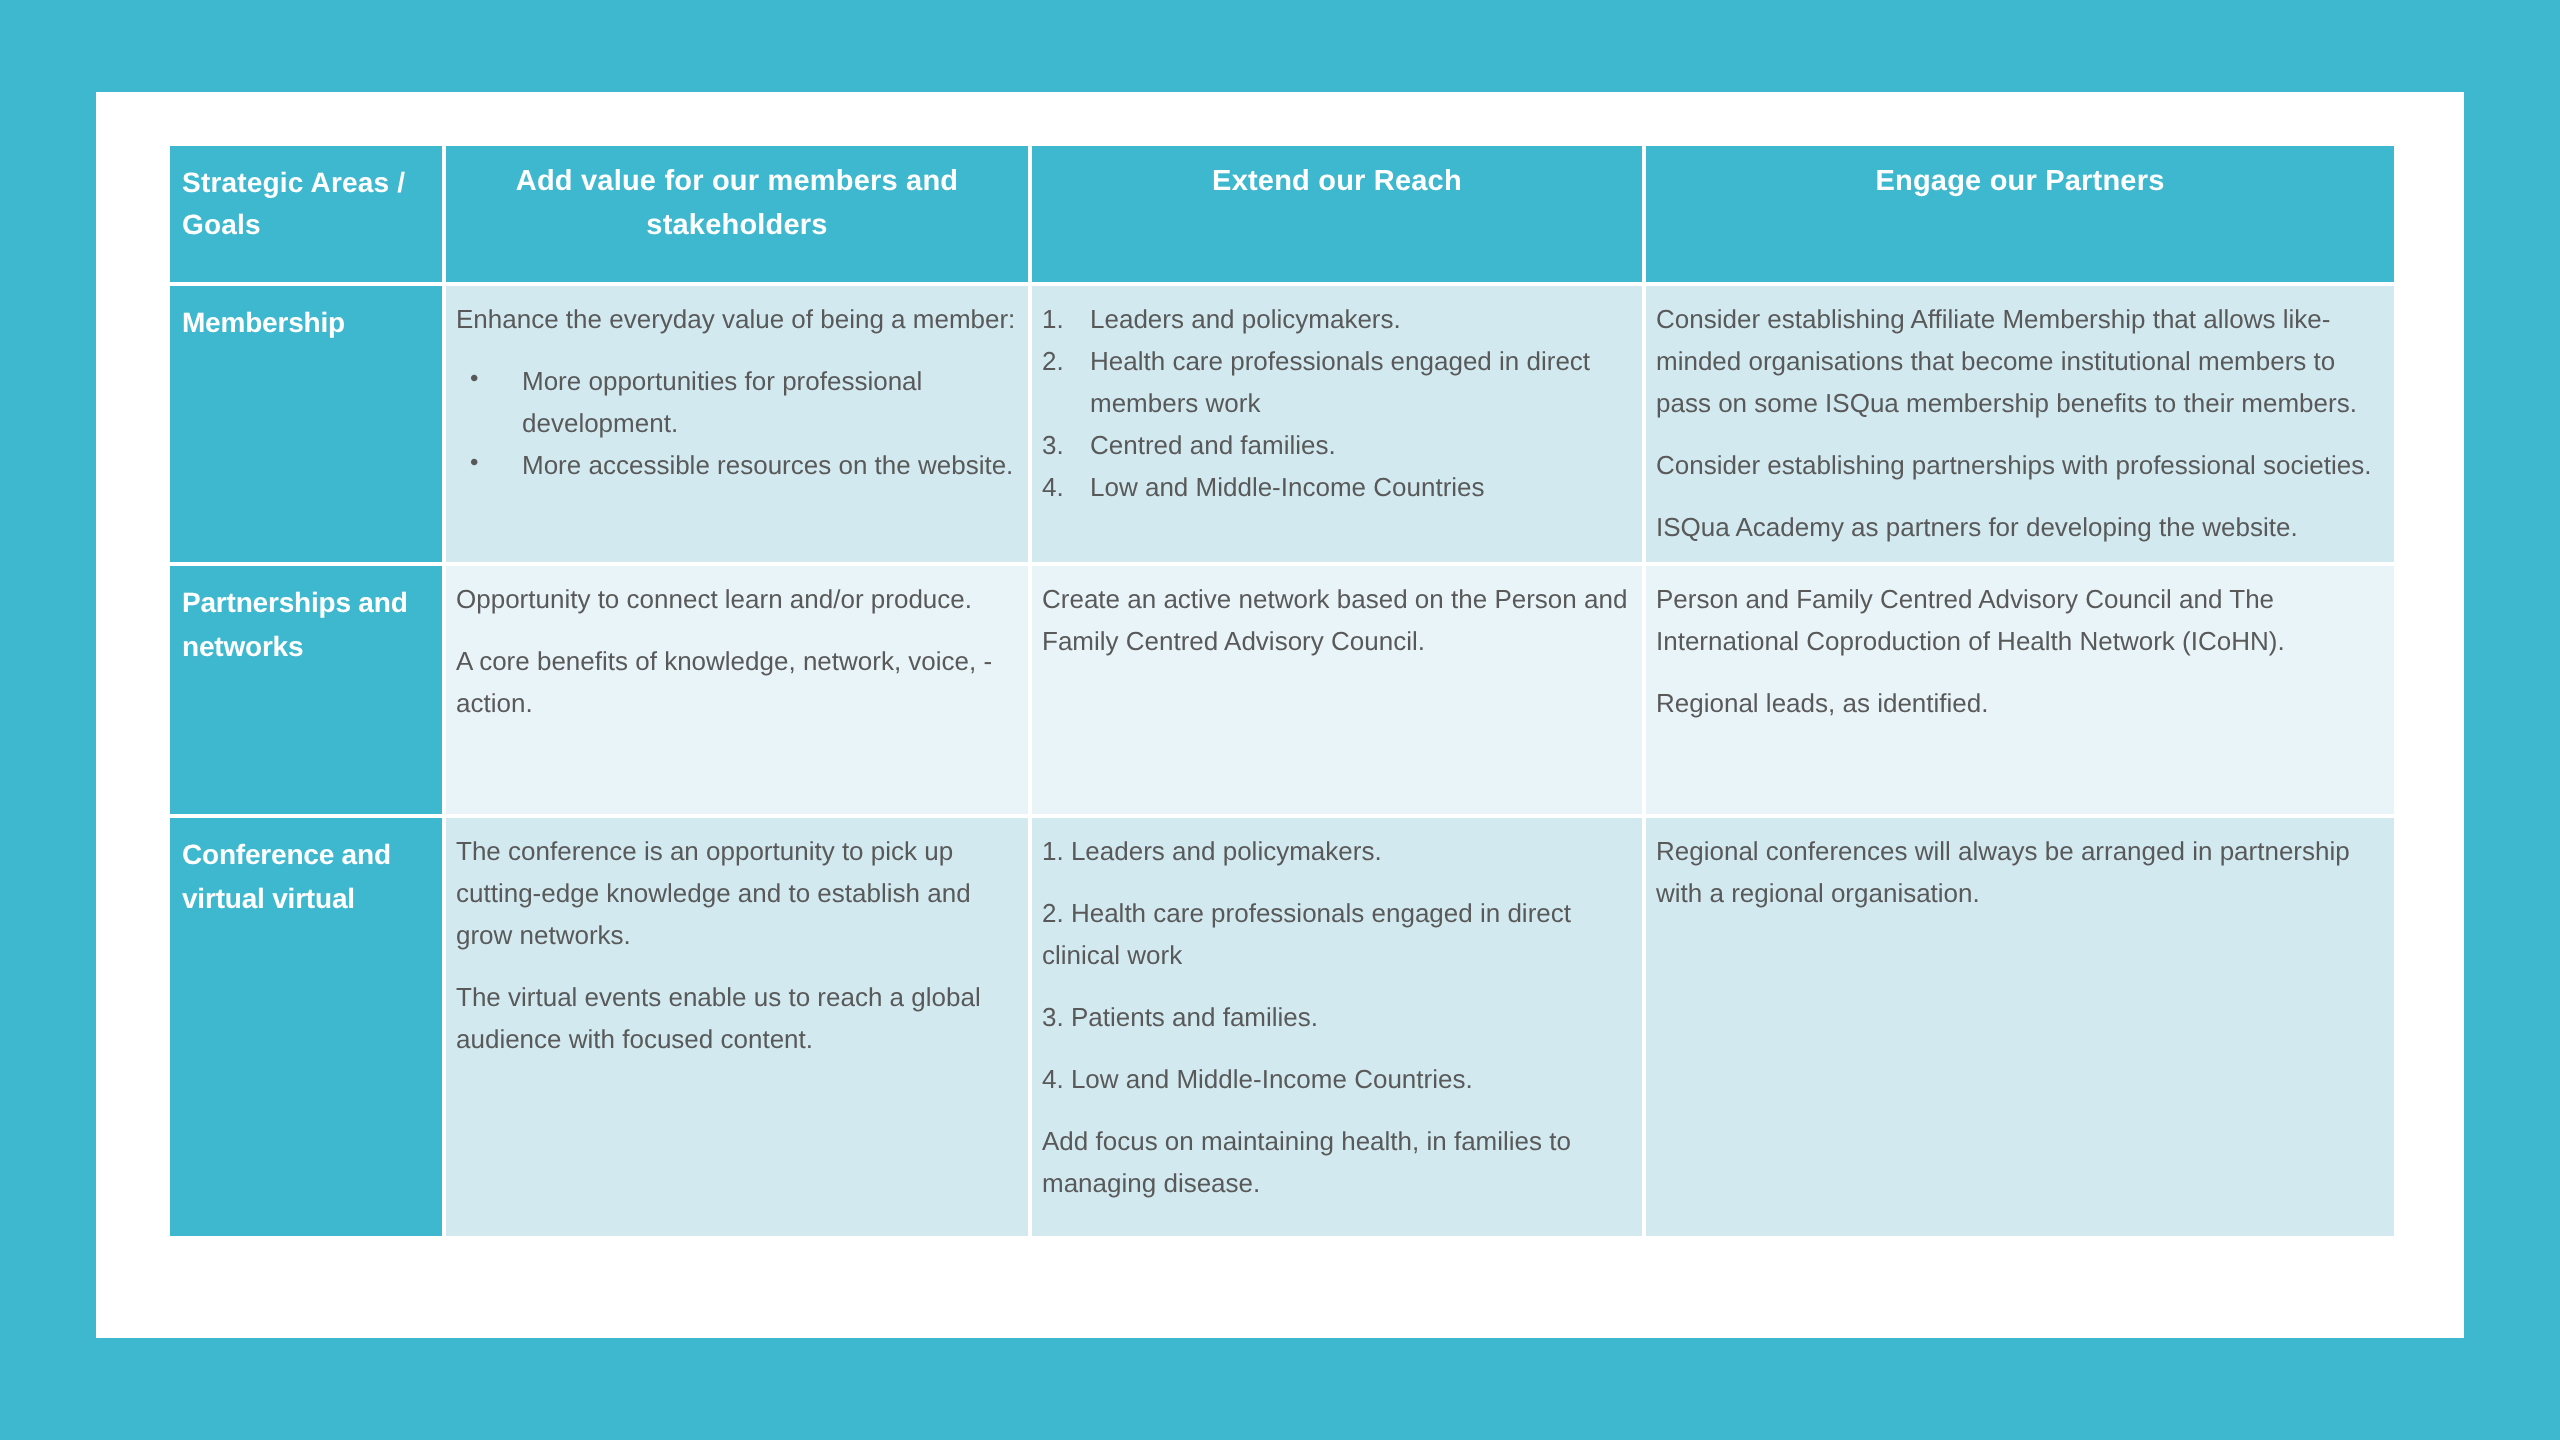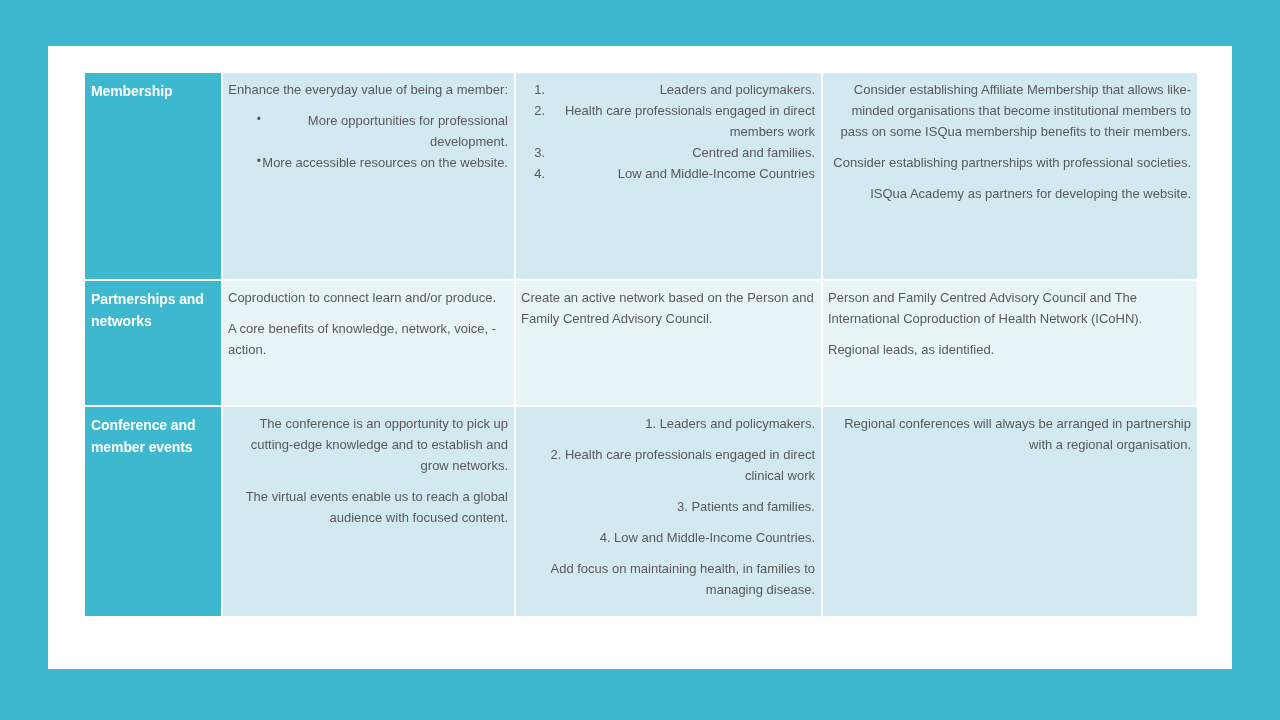--- a/index.html
+++ b/index.html
@@ -43,22 +43,22 @@
     padding:8px 8px;
     text-align:center;
     letter-spacing:.1px;
   }
   tr.hdr th.corner{
     text-align:left;
     padding:8px 14px 8px 6px;
     font-size:14px;
   }
   
-  tr.band-a{height:208px;}
-  tr.band-a td{background:var(--band-a);text-align:right;}
+  tr.band-a{height:140px;}
+  tr.band-a td{background:var(--band-a);}
   tr.band-b{height:126px;}
   tr.band-b td{background:var(--band-b);}
   tr.r3{height:176px;}
   th.rlabel{
     background:var(--teal);
     color:var(--header-text);
     font-weight:bold;
     font-size:14px;
     line-height:1.55;
     text-align:left;
@@ -88,20 +88,26 @@
 <div class="slide">
   <table class="grid">
     <colgroup>
       <col style="width:138px">
       <col style="width:293px">
       <col style="width:307px">
       <col style="width:376px">
     </colgroup>
 
     <tbody>
+        <tr class="hdr">
+      <th class="corner">Strategic Areas / Goals</th>
+      <th>Add value for our members and stakeholders</th>
+      <th>Extend our Reach</th>
+      <th>Engage our Partners</th>
+    </tr>
 
     <tr class="band-a">
       <th class="rlabel">Membership</th>
       <td>
         <p>Enhance the everyday value of being a member:</p>
         <div class="bullet-item">
           <span class="bullet-glyph">•</span>
           <span class="btxt">More opportunities for professional development.</span>
         </div>
         <div class="bullet-item">
@@ -130,34 +136,34 @@
       <td>
         <p>Consider establishing Affiliate Membership that allows like-minded organisations that become institutional members to pass on some ISQua membership benefits to their members.</p>
         <p>Consider establishing partnerships with professional societies.</p>
         <p class="last">ISQua Academy as partners for developing the website.</p>
       </td>
     </tr>
 
     <tr class="band-b">
       <th class="rlabel">Partnerships and networks</th>
       <td>
-        <p>Coproduction to connect learn and/or produce.</p>
+        <p>Opportunity to connect learn and/or produce.</p>
         <p class="last">A core benefits of knowledge, network, voice, - action.</p>
       </td>
       <td>
         <p class="last">Create an active network based on the Person and Family Centred Advisory Council.</p>
       </td>
       <td>
         <p>Person and Family Centred Advisory Council and The International Coproduction of Health Network (ICoHN).</p>
         <p class="last">Regional leads, as identified.</p>
       </td>
     </tr>
 
     <tr class="band-a r3">
-      <th class="rlabel">Conference and member events</th>
+      <th class="rlabel">Conference and virtual virtual</th>
       <td>
         <p>The conference is an opportunity to pick up cutting-edge knowledge and to establish and grow networks.</p>
         <p class="last">The virtual events enable us to reach a global audience with focused content.</p>
       </td>
       <td>
         <p class="line">1. Leaders and policymakers.</p>
         <p class="line">2. Health care professionals engaged in direct clinical work</p>
         <p class="line">3. Patients and families.</p>
         <p class="line">4. Low and Middle-Income  Countries.</p>
         <p class="note">Add focus on maintaining health, in families to managing disease.</p>

